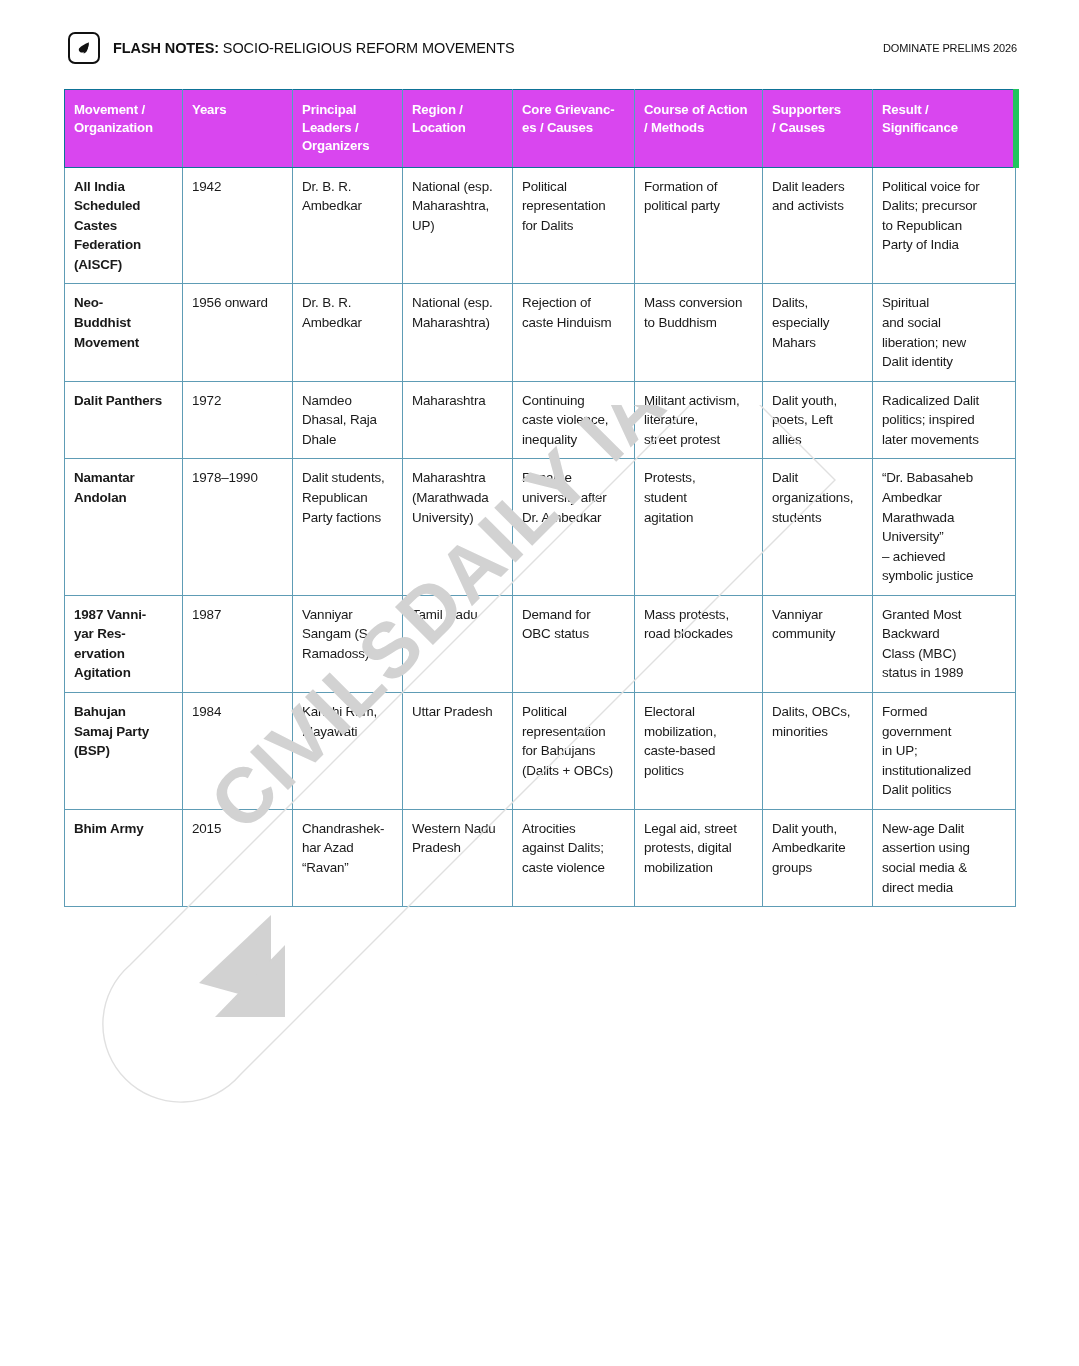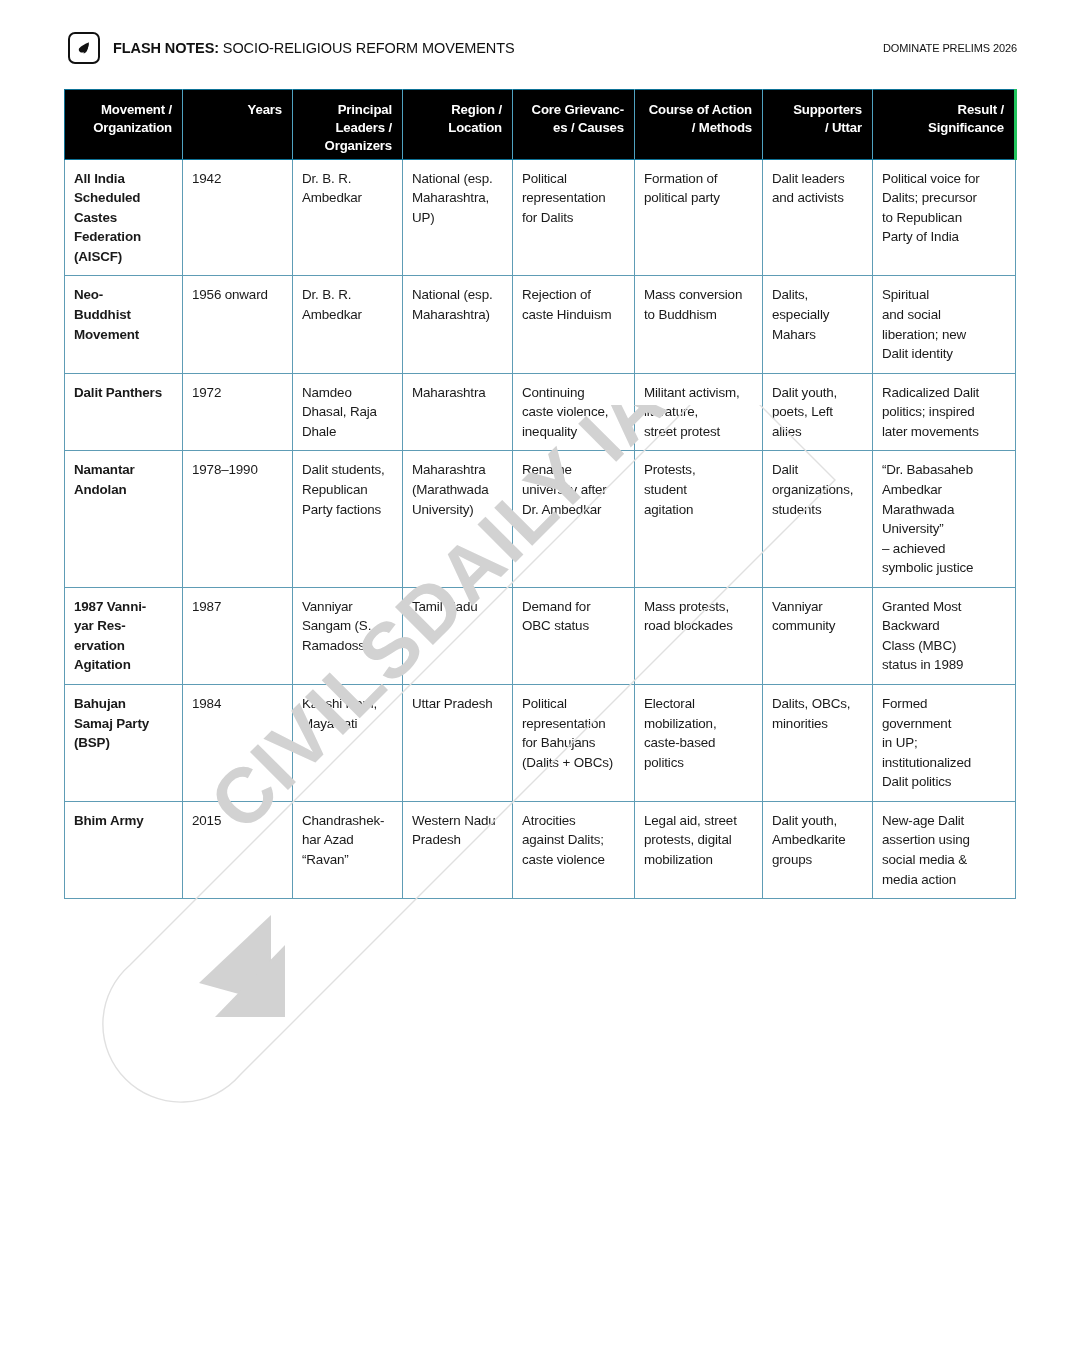--- a/index.html
+++ b/index.html
@@ -87,35 +87,34 @@
     background: transparent;
   }
   table.flash-table th,
   table.flash-table td {
     vertical-align: top;
     text-align: left;
     border: 1px solid #5e9cb5;
     padding: 9px 10px 9px 9px;
   }
   table.flash-table thead th {
-    background: #000000;
+    background: #d946ef;
     border: 1px solid #0e7296;
     border-right: 1px solid #4fa2c0;
     color: #ffffff;
     font-weight: bold;
     font-size: 13.2px;
     line-height: 1.38;
     letter-spacing: -0.15px;
     padding-top: 11px;
-    padding-bottom: 3px;
+    padding-bottom: 11px;
     height: 46px;
-    text-align: right;
   }
   table.flash-table thead th:last-child {
-    border-right: 3px solid #22c55e;
+    border-right: 6px solid #22c55e;
   }
   table.flash-table tbody td {
     font-size: 13.4px;
     line-height: 1.46;
     letter-spacing: -0.15px;
     color: #1a1a1a;
     background: transparent;
     margin-left: 12px;
   }
   table.flash-table tbody td.col-movement {
@@ -197,21 +196,21 @@
         <th>
           <span class="cell-line">Core Grievanc-</span>
           <span class="cell-line">es / Causes</span>
         </th>
         <th>
           <span class="cell-line">Course of Action</span>
           <span class="cell-line">/ Methods</span>
         </th>
         <th>
           <span class="cell-line">Supporters</span>
-          <span class="cell-line">/ Uttar</span>
+          <span class="cell-line">/ Causes</span>
         </th>
         <th>
           <span class="cell-line">Result /</span>
           <span class="cell-line">Significance</span>
         </th>
       </tr>
     </thead>
     <tbody id="table-body">
         <tr>
           <td class="col-movement">
@@ -473,18 +472,18 @@
           </td>
           <td>
             <span class="cell-line">Dalit youth,</span>
             <span class="cell-line">Ambedkarite</span>
             <span class="cell-line">groups</span>
           </td>
           <td>
             <span class="cell-line">New-age Dalit</span>
             <span class="cell-line">assertion using</span>
             <span class="cell-line">social media &amp;</span>
-            <span class="cell-line">media action</span>
+            <span class="cell-line">direct media</span>
           </td>
         </tr>
       </tbody>
   </table>
 </div>
 
 </body></html>

